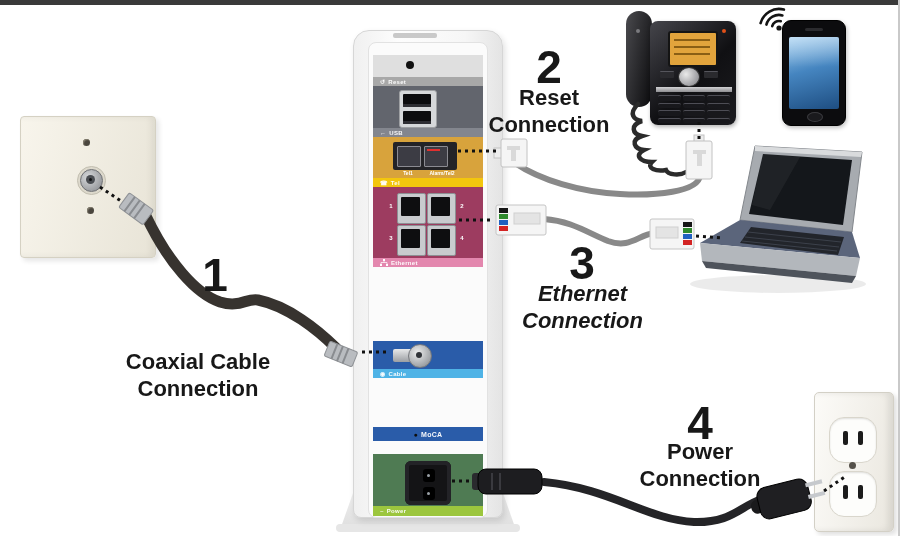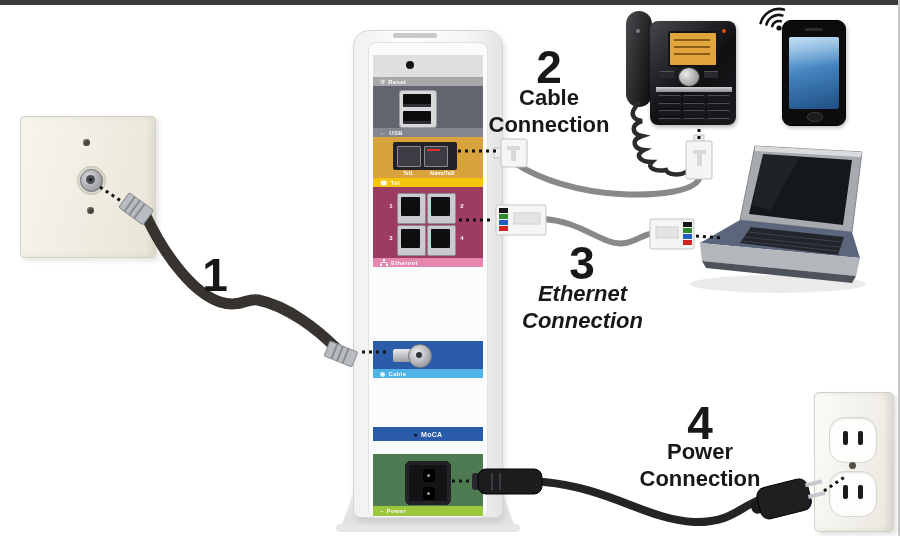--- a/index.html
+++ b/index.html
@@ -334,23 +334,24 @@
       <path d="M458,151 L500,151"></path>
       <path d="M699,122 L699,140"></path>
       <path d="M459,220 L494,220"></path>
       <path d="M696,236 L722,238"></path>
       <path d="M452,481 L470,481"></path>
       <path d="M824,491 L846,476"></path>
     </g>
   </svg>
 
   <div class="abs step-number" style="left:185px;top:248px;width:60px;">1</div>
+  <div class="abs step-label" style="left:98px;top:348px;width:200px;">Coaxial Cable Connection</div>
 
   <div class="abs step-number" style="left:519px;top:40px;width:60px;">2</div>
-  <div class="abs step-label" style="left:464px;top:84px;width:170px;">Cable Connection</div>
+  <div class="abs step-label" style="left:464px;top:84px;width:170px;">Reset Connection</div>
 
   <div class="abs step-number" style="left:552px;top:236px;width:60px;">3</div>
   <div class="abs step-label" style="left:490px;top:280px;width:185px;font-style:italic;">Ethernet Connection</div>
 
   <div class="abs step-number" style="left:670px;top:396px;width:60px;">4</div>
   <div class="abs step-label" style="left:616px;top:438px;width:168px;">Power Connection</div>
 
   <div class="abs" id="right-edge"></div>
 </div>
 

